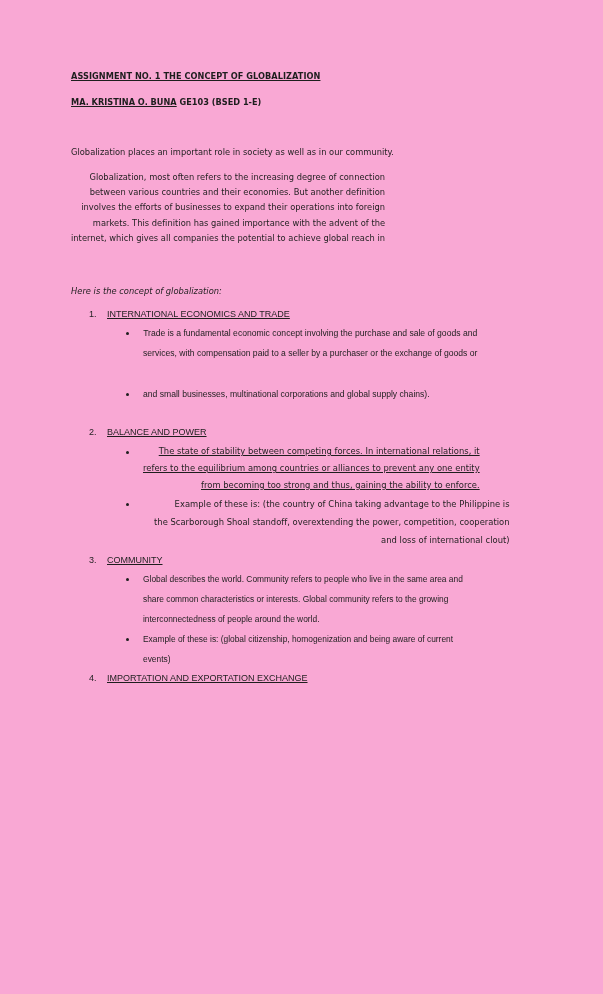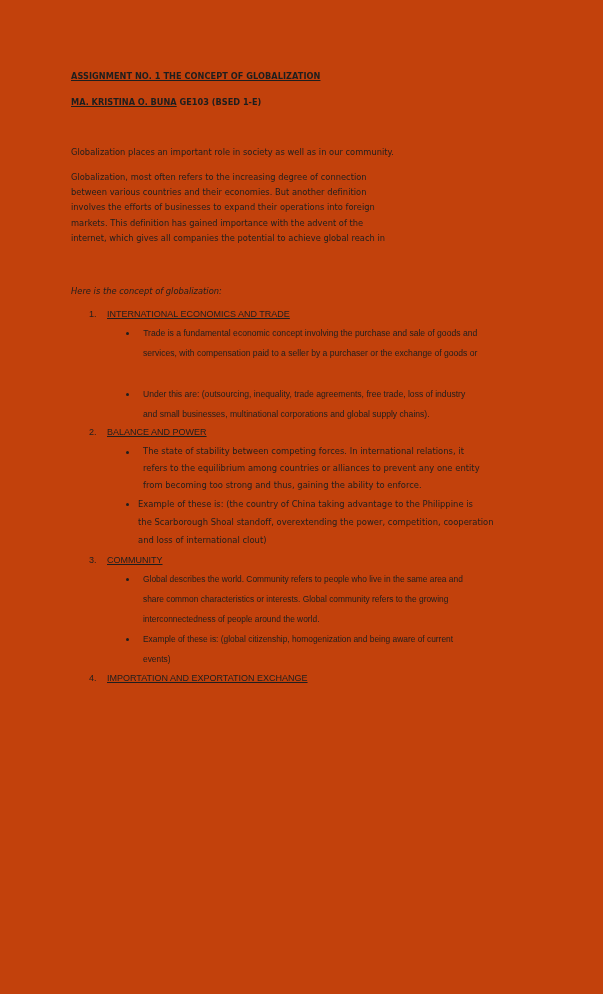--- a/index.html
+++ b/index.html
@@ -13,41 +13,42 @@
       position: relative;
       overflow: hidden;
       color: #1e1e1e;
       font-family: "DejaVu Sans", sans-serif;
     }
     .page {
       position: absolute;
       left: 0; top: 0;
       width: 603px;
       height: 994px;
-      background: #c2410c;
+      background: #f9a8d4;
     }
     .abs { position: absolute; white-space: nowrap; }
     .hdr {
       font-family: "DejaVu Sans", sans-serif;
       font-size: 8.2px;
       font-weight: bold;
       text-decoration: underline;
       letter-spacing: 0.05px;
     }
     .hdr2 {
       font-family: "DejaVu Sans", sans-serif;
       font-size: 8.2px;
       font-weight: bold;
     }
     .hdr2 .u { text-decoration: underline; }
     .body-a {
       font-family: "DejaVu Sans", sans-serif;
       font-size: 8.3px;
       line-height: 15.2px;
       letter-spacing: 0.02px;
+      text-align: right;
     }
     .body-b {
       font-family: "Liberation Sans", sans-serif;
       font-size: 8.6px;
       line-height: 20px;
     }
     .num {
       font-family: "Liberation Sans", sans-serif;
       font-size: 9px;
     }
@@ -91,38 +92,37 @@
     <div class="abs heading-item" style="left:107px; top:309px;">INTERNATIONAL ECONOMICS AND TRADE</div>
 
     <span class="bullet-dot" style="left:126px; top:332px;"></span>
     <div class="abs body-b" style="left:143px; top:323px;text-align:center;">
       <div>Trade is a fundamental economic concept involving the purchase and sale of goods and</div>
       <div>services, with compensation paid to a seller by a purchaser or the exchange of goods or</div>
     </div>
 
     <span class="bullet-dot" style="left:126px; top:393px;"></span>
     <div class="abs body-b" style="left:143px; top:384px;">
-      <div>Under this are: (outsourcing, inequality, trade agreements, free trade, loss of industry</div>
       <div>and small businesses, multinational corporations and global supply chains).</div>
     </div>
   </div>
 
   <div>
     <div class="abs num" style="left:89px; top:427px;">2.</div>
     <div class="abs heading-item" style="left:107px; top:427px;">BALANCE AND POWER</div>
 
     <span class="bullet-dot" style="left:126px; top:451px;"></span>
-    <div class="abs body-a" style="left:143px; top:443px; line-height:17px; font-size:8.4px;">
+    <div class="abs body-a" style="left:143px; top:443px; line-height:17px; font-size:8.4px;text-decoration:underline;">
       <div>The state of stability between competing forces. In international relations, it</div>
       <div>refers to the equilibrium among countries or alliances to prevent any one entity</div>
       <div>from becoming too strong and thus, gaining the ability to enforce.</div>
     </div>
 
     <span class="bullet-dot" style="left:126px; top:503px;"></span>
-    <div class="abs body-a" style="left:138px; top:495px; line-height:18px; font-size:8.4px;">
+    <div class="abs body-a" style="left:154px; top:495px; line-height:18px; font-size:8.4px;">
       <div>Example of these is: (the country of China taking advantage to the Philippine is</div>
       <div>the Scarborough Shoal standoff, overextending the power, competition, cooperation</div>
       <div>and loss of international clout)</div>
     </div>
   </div>
 
   <div>
     <div class="abs num" style="left:89px; top:555px;">3.</div>
     <div class="abs heading-item" style="left:107px; top:555px;">COMMUNITY</div>
 

